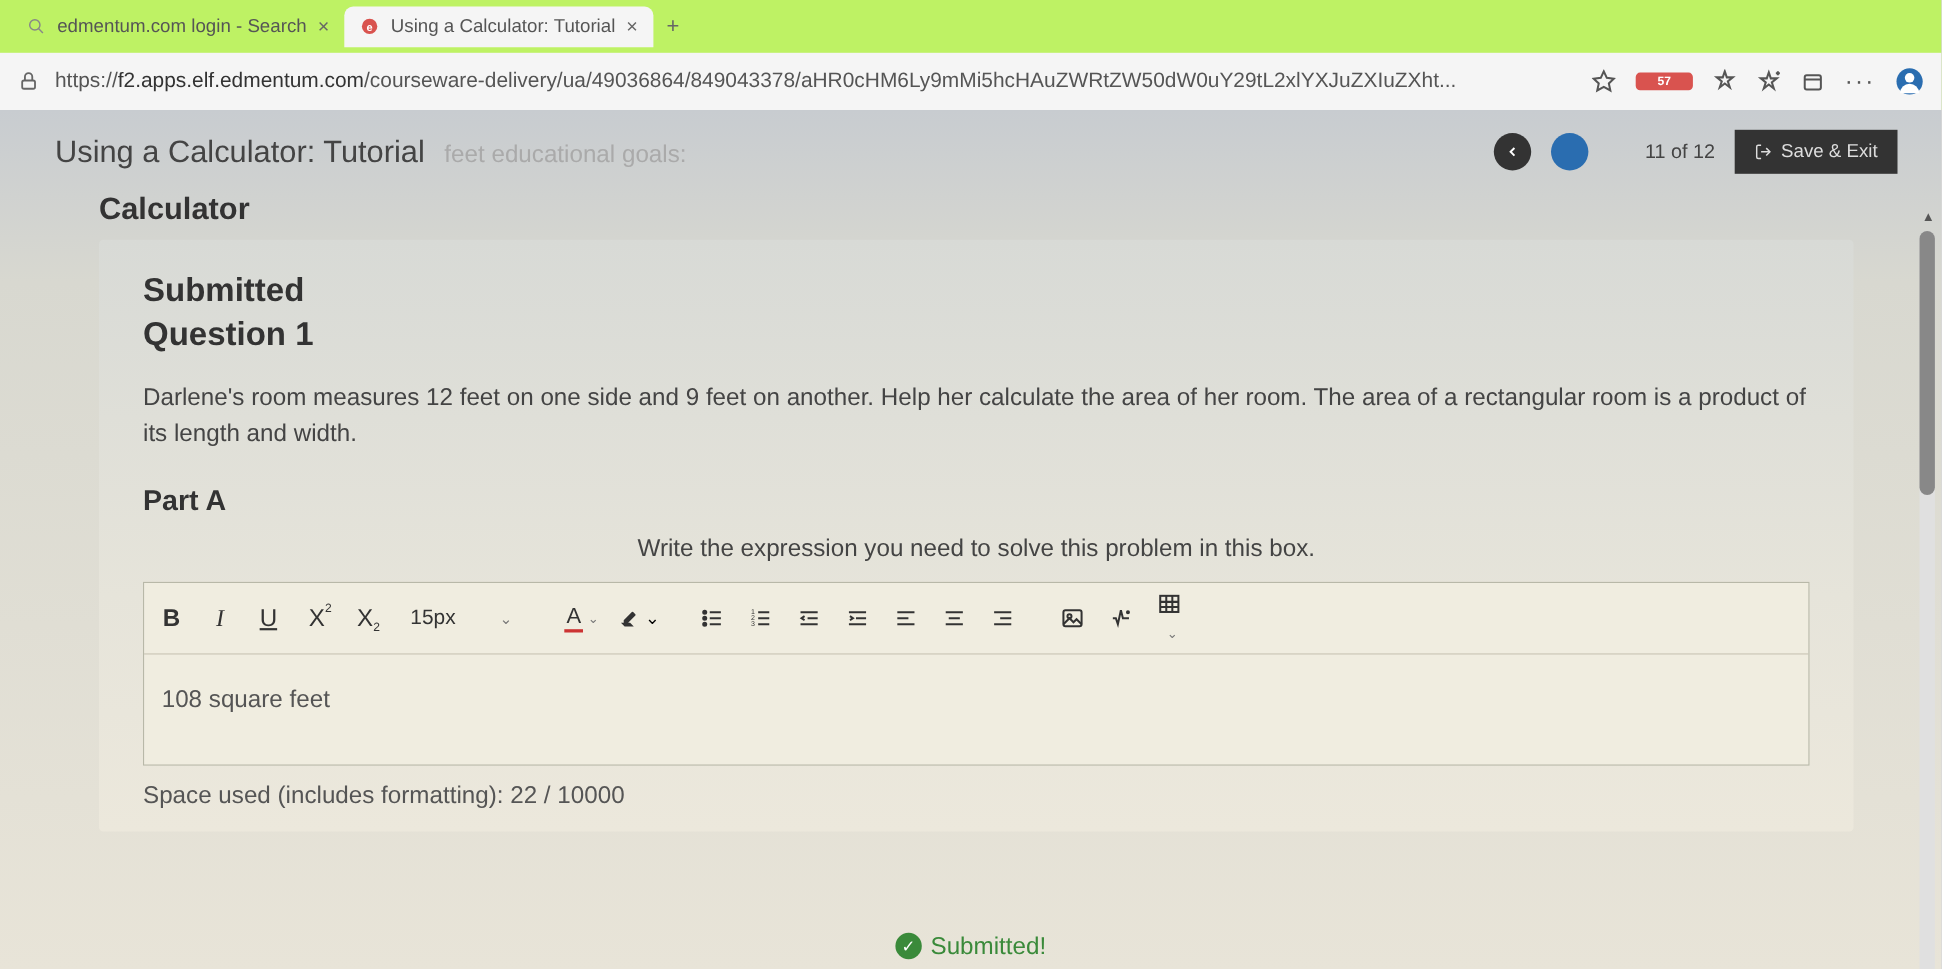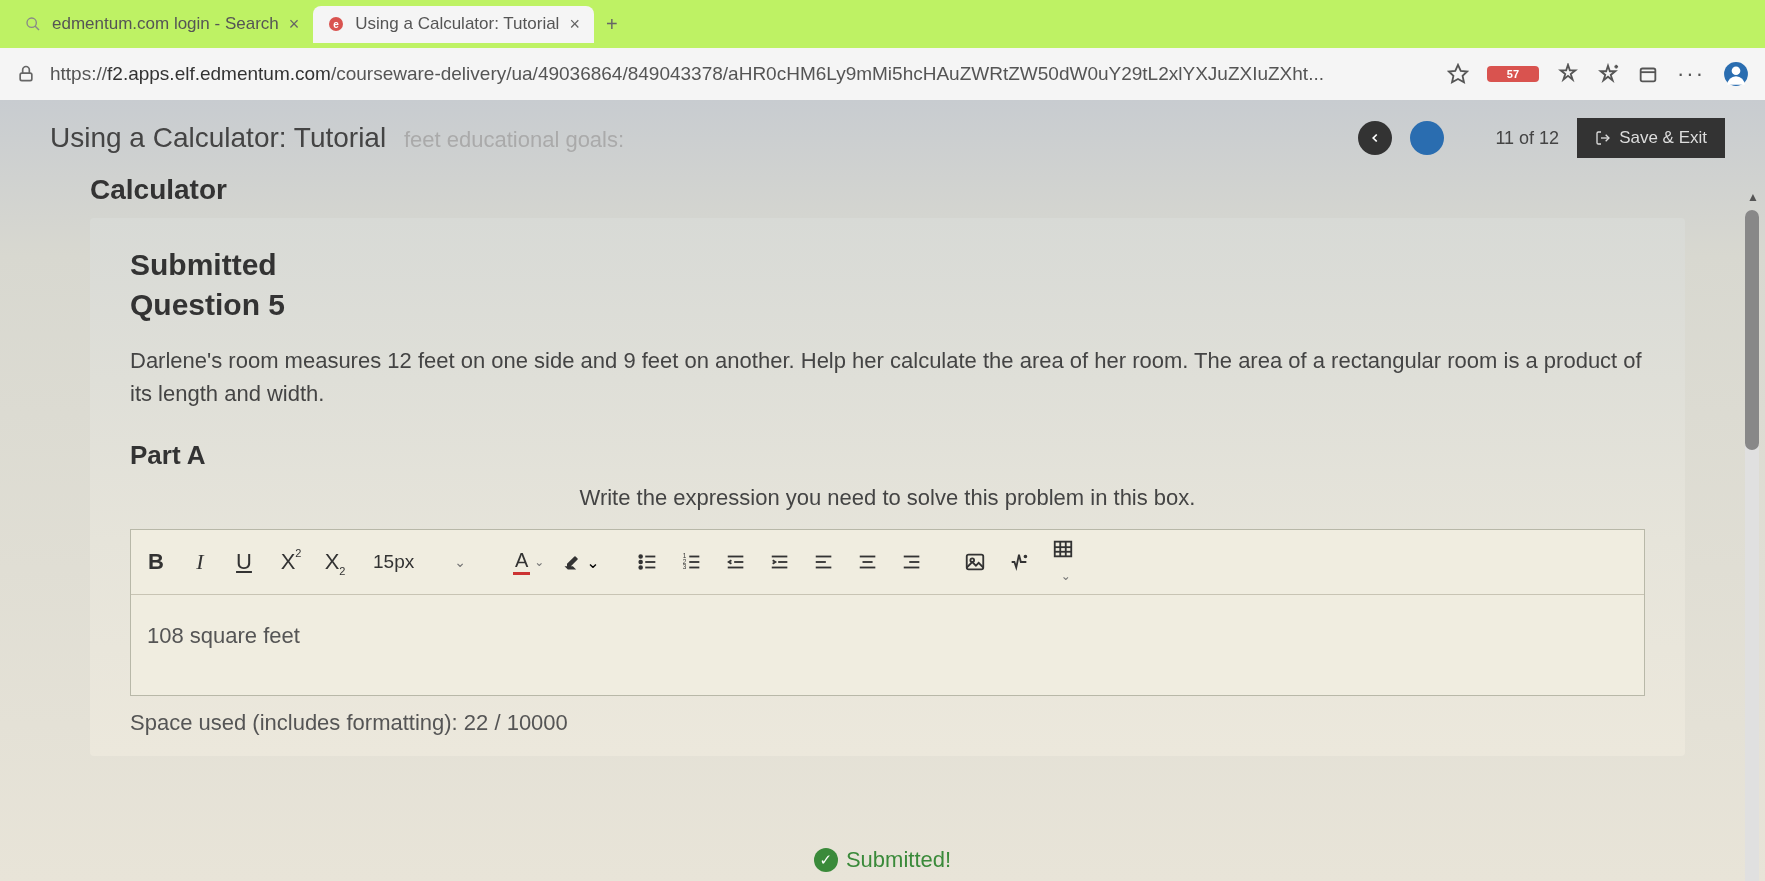--- a/index.html
+++ b/index.html
@@ -168,21 +168,21 @@
           </svg>
         <span>Save &amp; Exit</span>
       </button>
     </div>
   </div>
 
   <div class="section-title">Calculator</div>
 
   <div class="content-panel">
     <div class="activity-h">Submitted</div>
-    <div class="question-h">Question 5</div>
+    <div class="question-h">Question 1</div>
     <div class="question-text">Darlene's room measures 12 feet on one side and 9 feet on another. Help her calculate the area of her room. The area of a rectangular room is a product of its length and width.</div>
     <div class="part-h">Part A</div>
     <div class="part-instr">Write the expression you need to solve this problem in this box.</div>
 
     <div class="editor">
       <div class="editor-toolbar">
         <span class="tb-btn bold">B</span>
         <span class="tb-btn italic">I</span>
         <span class="tb-btn underline">U</span>
         <span class="tb-btn sup">X</span>

